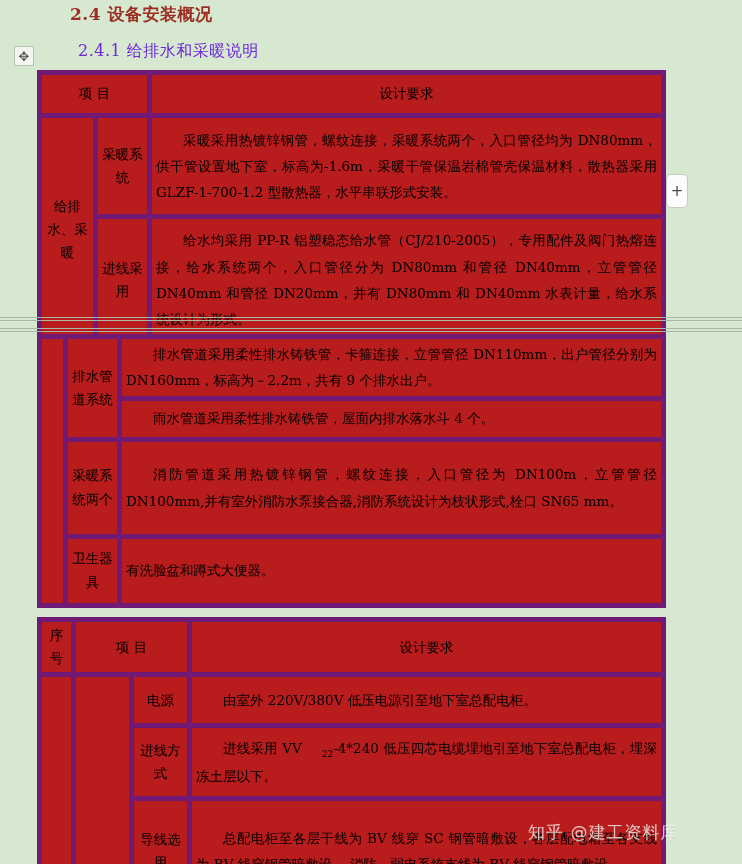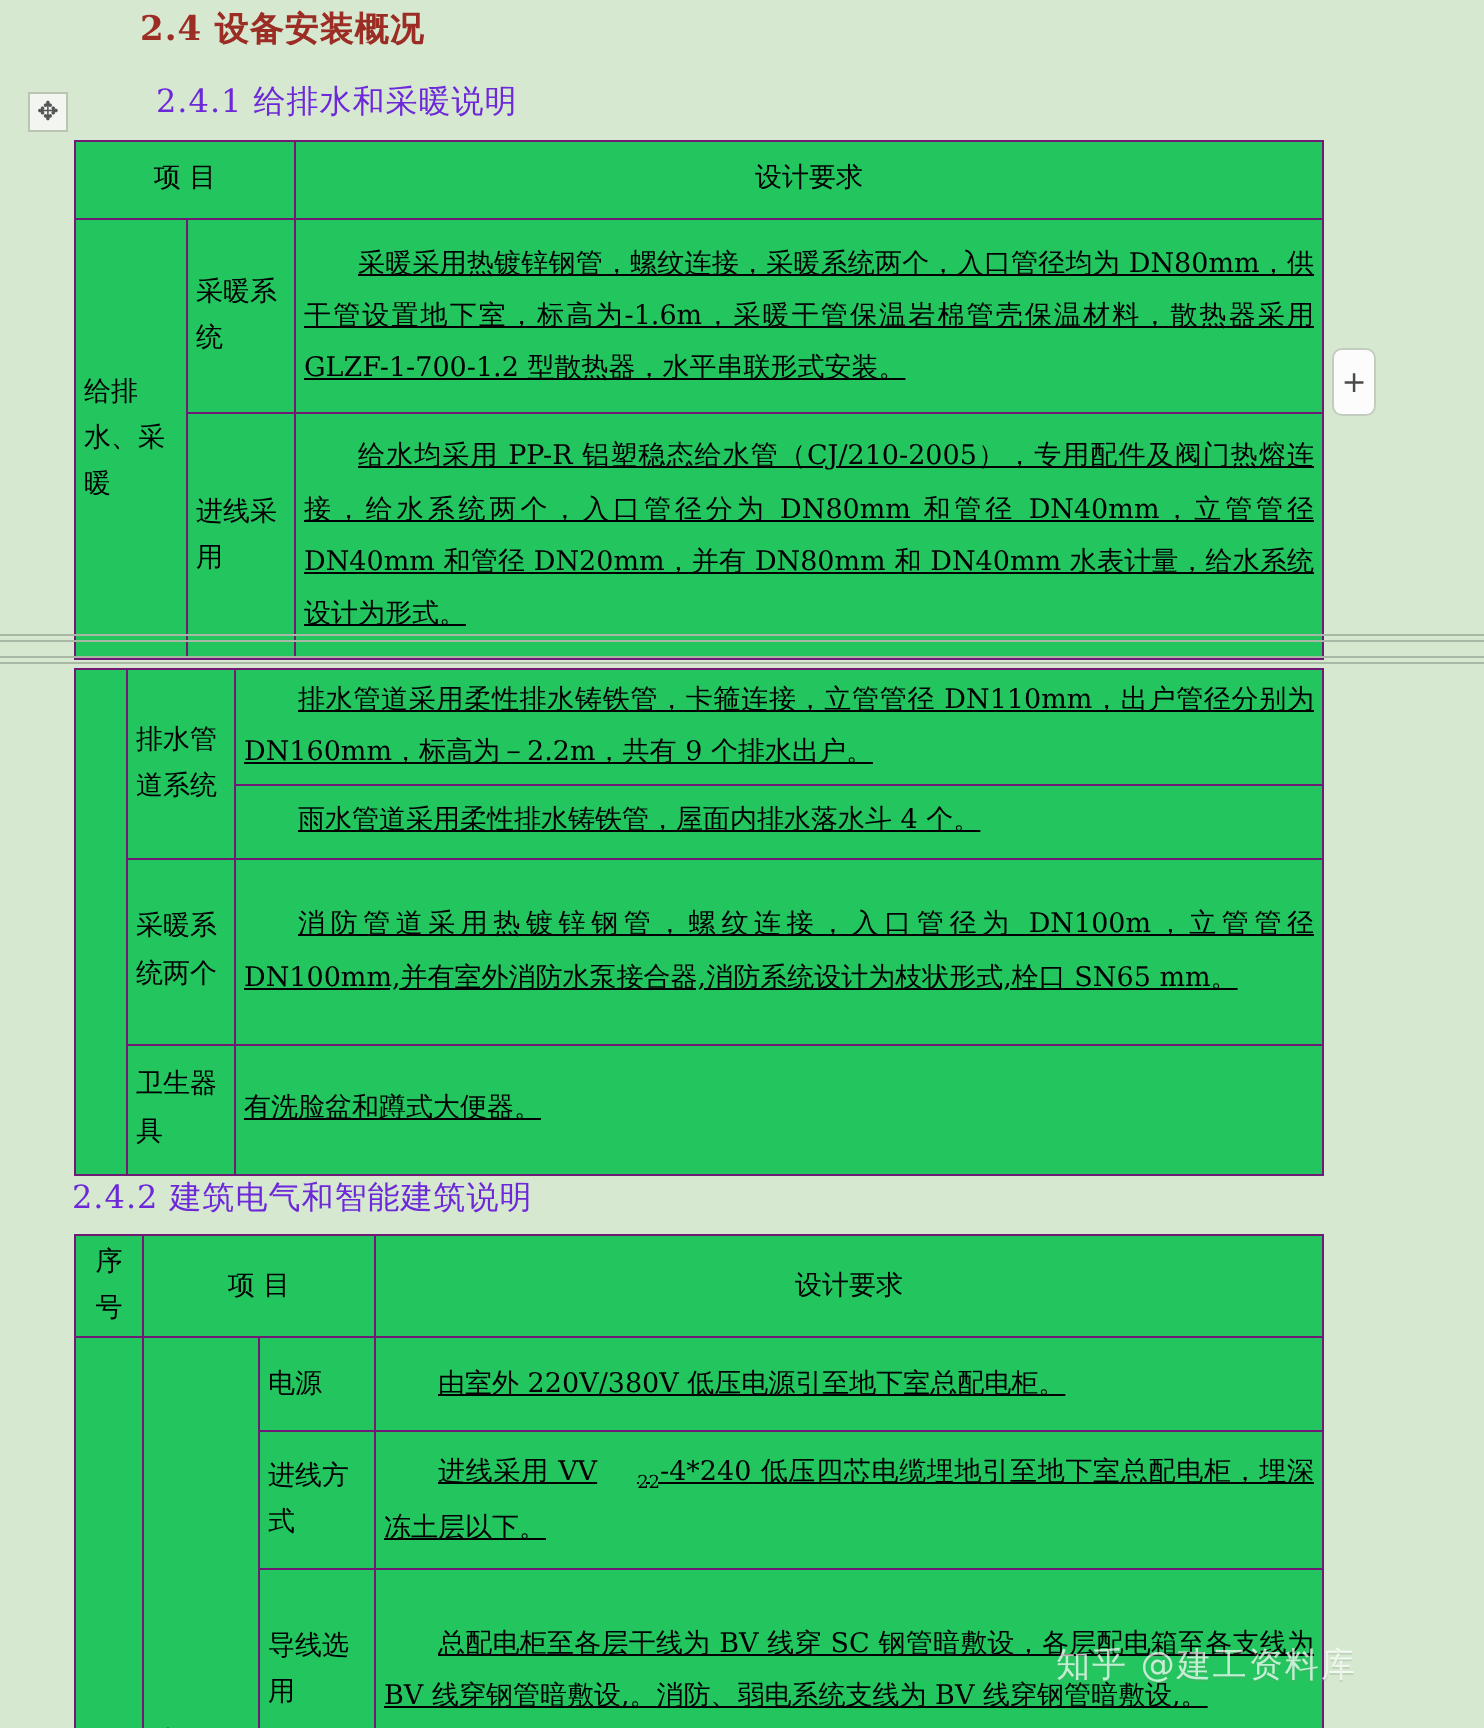--- a/index.html
+++ b/index.html
@@ -93,41 +93,41 @@
   #pb4 { top: 331px; }
 
   
   table.doc {
     position: absolute;
     border-collapse: collapse;
     background: #d6e8d0;
     table-layout: fixed;
   }
   table.doc td {
-    border: 1px solid #701a75;
+    border: 5px solid #701a75;
     vertical-align: middle;
-    background: #22c55e;
+    background: #b91c1c;
     padding: 2px 4px;
     font-size: 13.5px;
     line-height: 1.72;
     font-family: "DejaVu Serif", "Liberation Serif", serif;
   }
   .ctr { text-align: center; }
   .body-cell {
     text-align: justify;
     text-justify: inter-ideograph;
     padding: 3px 6px 3px 6px;
   }
   .body-cell p {
     margin: 0;
     text-indent: 2em;
     line-height: 1.95;
-    text-decoration: underline;
   }
   .vlabel {
+    text-align: center;
     line-height: 1.75;
     font-size: 13.5px;
   }
 
   
   #tbl1 { left: 37px; top: 70px; width: 624px; }
   
   #tbl2 { left: 37px; top: 617px; width: 624px; }
 
   

